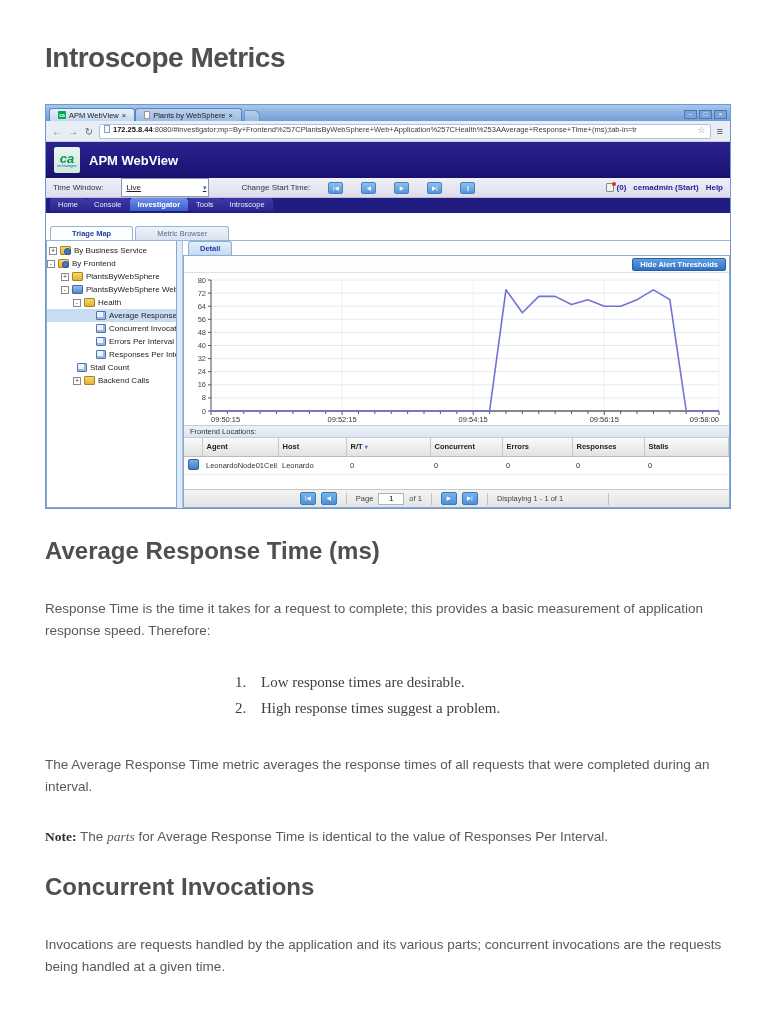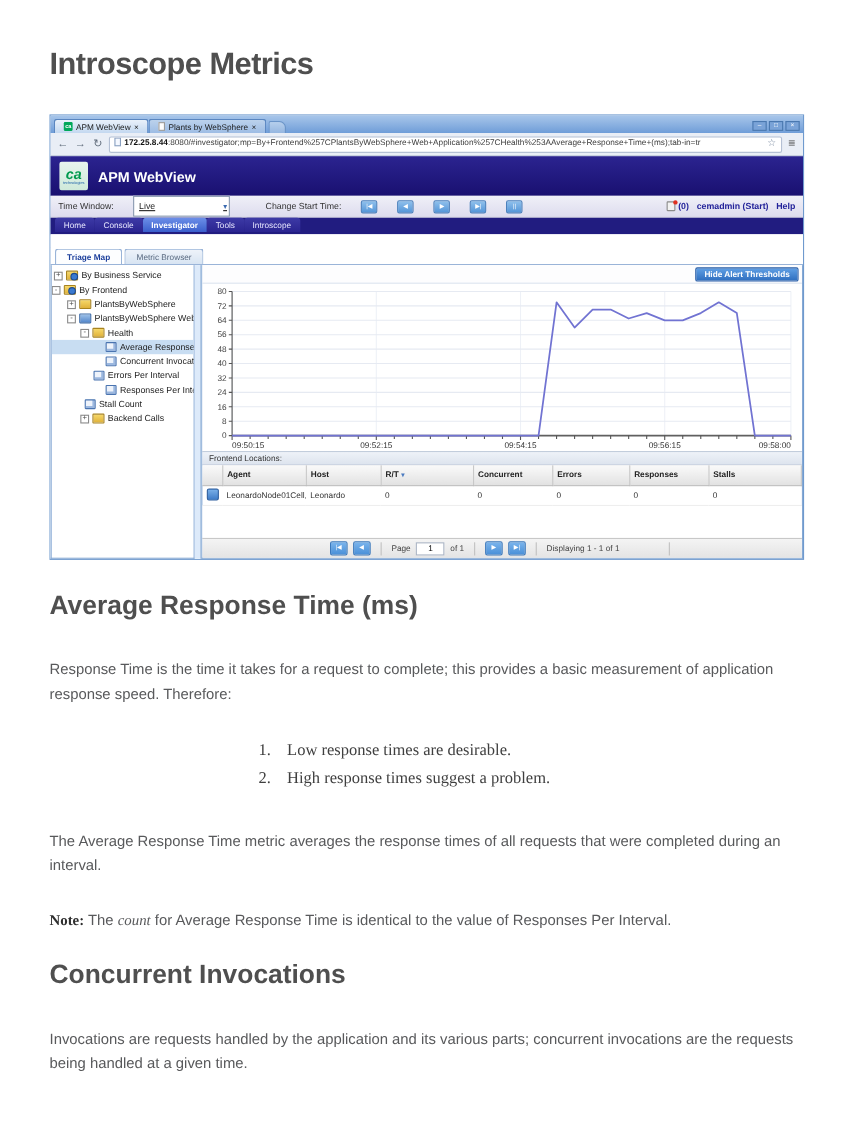--- a/index.html
+++ b/index.html
@@ -57,21 +57,21 @@
   .alerts-icon::before { content:""; position:absolute; left:0; bottom:0; width:6px; height:7px; border:1px solid #8a8a8a; border-radius:1px; background:#f2f2f2; }
   .alerts-icon::after { content:""; position:absolute; right:-1px; top:-1px; width:4px; height:4px; border-radius:50%; background:#e03020; }
   .toolbar-link { color:#23239a; font-weight:bold; text-decoration:none; }
   
   .navbar { height:15px; background:#211c80; display:flex; align-items:flex-start; gap:0; padding:0 4px; }
   .ntab { height:13px; padding:0 8px; font-size:7.5px; color:#e8e8ff; background:linear-gradient(#3d3aa6,#2a2490); border-radius:3px 3px 0 0; line-height:13px; }
   .ntab.active { background:linear-gradient(#6c8fe8,#3a5ecc); color:#fff; font-weight:bold; }
   .white-gap { height:12px; background:#fff; }
   
   .subtabs { height:16px; background:#fff; display:flex; align-items:flex-end; gap:2px; padding:0 0 0 4px; border-bottom:1px solid #9ab4d8; }
-  .stab { height:14px; padding:0 10px; font-size:7.5px; line-height:14px; border:1px solid #9ab4d8; border-bottom:none; border-radius:3px 3px 0 0; background:linear-gradient(#eef3fa,#d8e4f2); color:#5a6a80; }
+  .stab { height:14px; padding:0 21px; font-size:7.5px; line-height:14px; border:1px solid #9ab4d8; border-bottom:none; border-radius:3px 3px 0 0; background:linear-gradient(#eef3fa,#d8e4f2); color:#5a6a80; }
   .stab.active { background:#fdfeff; color:#1c3f9c; font-weight:bold; }
   
   .content { flex:1; display:flex; background:#fff; min-height:0; }
   .tree-panel { width:131px; border:1px solid #86a9d4; border-top:none; background:#fff; padding-top:3px; overflow:hidden; }
   .trow { height:13px; display:flex; align-items:center; gap:3px; font-size:8px; color:#222; white-space:nowrap; }
   .trow.sel { background:#c8ddf2; }
   .tg { width:8px; height:8px; border:1px solid #8a8a8a; background:#fff; font-size:7px; line-height:6px; text-align:center; color:#444; flex:none; }
   .tg:empty { visibility:hidden; }
   .ico { width:11px; height:9px; flex:none; border-radius:1px; }
   .ico-folder { background:linear-gradient(#f6d869,#e0b23a); border:1px solid #a8831e; }
@@ -215,21 +215,21 @@
         <div class="trow sel" style="padding-left:38px">
             <span class="tg"></span>
             <span class="ico ico-metric"></span>
             <span>Average Response Time (ms)</span>
           </div>
         <div class="trow" style="padding-left:38px">
             <span class="tg"></span>
             <span class="ico ico-metric"></span>
             <span>Concurrent Invocations</span>
           </div>
-        <div class="trow" style="padding-left:27px">
+        <div class="trow" style="padding-left:38px">
             <span class="tg"></span>
             <span class="ico ico-metric"></span>
             <span>Errors Per Interval</span>
           </div>
         <div class="trow" style="padding-left:38px">
             <span class="tg"></span>
             <span class="ico ico-metric"></span>
             <span>Responses Per Interval</span>
           </div>
         <div class="trow" style="padding-left:19px">
@@ -240,20 +240,23 @@
         <div class="trow" style="padding-left:26px">
             <span class="tg">+</span>
             <span class="ico ico-folder"></span>
             <span>Backend Calls</span>
           </div>
       </div>
 
       <div class="splitter"></div>
 
       <div class="detail-panel">
+        <div class="detail-tab-row">
+          <span class="detail-tab">Detail</span>
+        </div>
         <div class="detail-body">
           <div class="chart-toolbar">
             <span class="hide-alert-btn">Hide Alert Thresholds</span>
           </div>
           <div class="chart-host"><svg width="545" height="152">
                 <line x1="27" y1="7" x2="27" y2="138" stroke="#eef1f7" stroke-width="1"></line>
                 <line x1="158.09677419354838" y1="7" x2="158.09677419354838" y2="138" stroke="#eef1f7" stroke-width="1"></line>
                 <line x1="289.19354838709677" y1="7" x2="289.19354838709677" y2="138" stroke="#eef1f7" stroke-width="1"></line>
                 <line x1="420.2903225806452" y1="7" x2="420.2903225806452" y2="138" stroke="#eef1f7" stroke-width="1"></line>
                 <line x1="535" y1="7" x2="535" y2="138" stroke="#eef1f7" stroke-width="1"></line>
@@ -388,17 +391,17 @@
     </div>
   </div>
 
   <h2 class="doc-h2">Average Response Time (ms)</h2>
   <p class="doc-p">Response Time is the time it takes for a request to complete; this provides a basic measurement of application response speed. Therefore:</p>
   <ol class="doc-list">
     <li><span class="num">1.</span><span>Low response times are desirable.</span></li>
     <li><span class="num">2.</span><span>High response times suggest a problem.</span></li>
   </ol>
   <p class="doc-p">The Average Response Time metric averages the response times of all requests that were completed during an interval.</p>
-  <p class="doc-note"><span class="note-label">Note:</span><span> The </span><span class="note-italic">count</span><span> for Average Response Time is identical to the value of Responses Per Interval.</span></p>
+  <p class="doc-note"><span class="note-label">Note:</span><span> The </span><span class="note-italic">parts</span><span> for Average Response Time is identical to the value of Responses Per Interval.</span></p>
   <h2 class="doc-h2">Concurrent Invocations</h2>
   <p class="doc-p">Invocations are requests handled by the application and its various parts; concurrent invocations are the requests being handled at a given time.</p>
 
 </div>
 
 </body></html>

